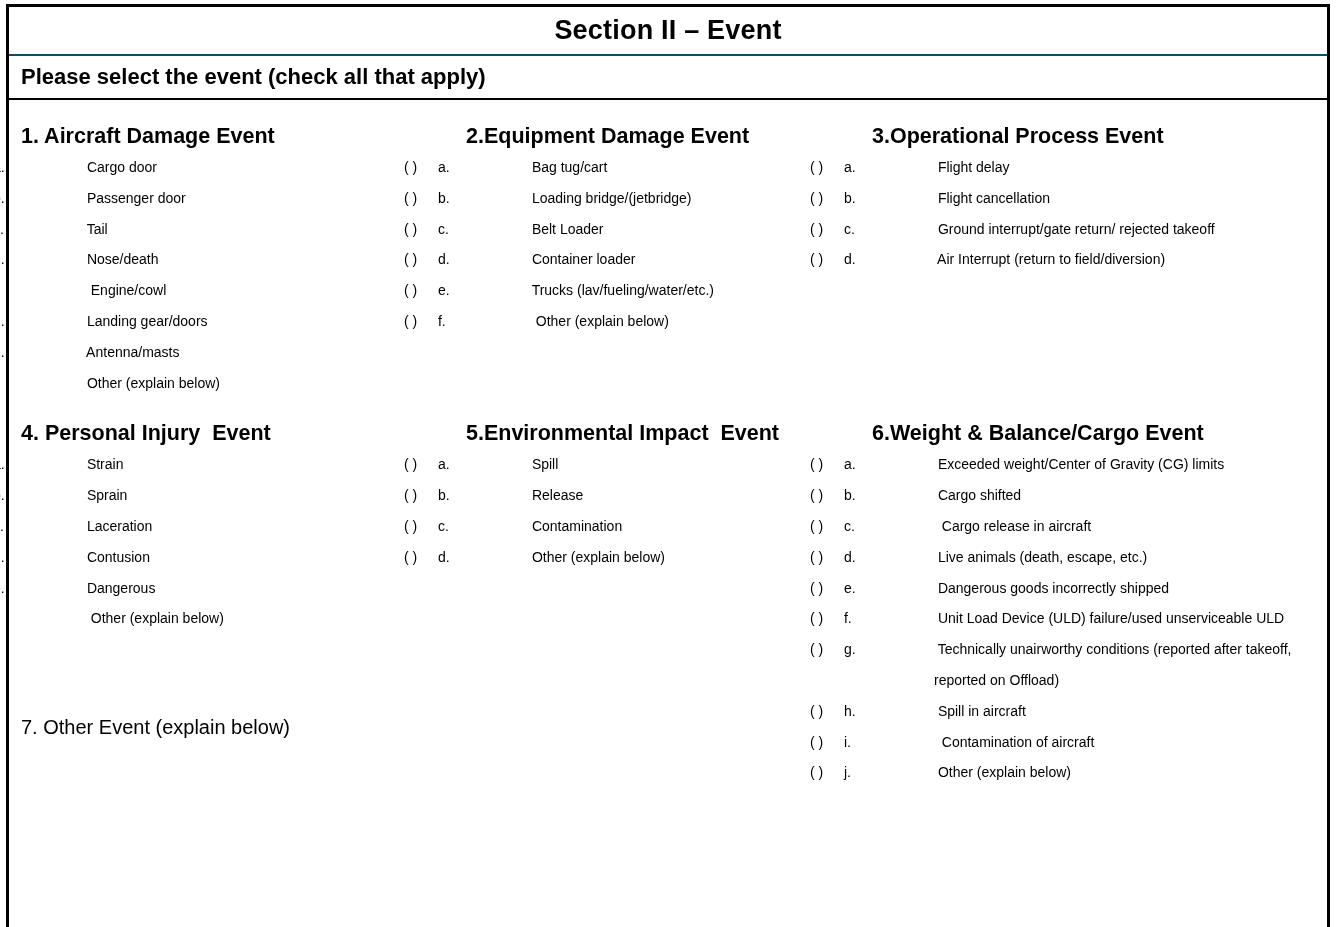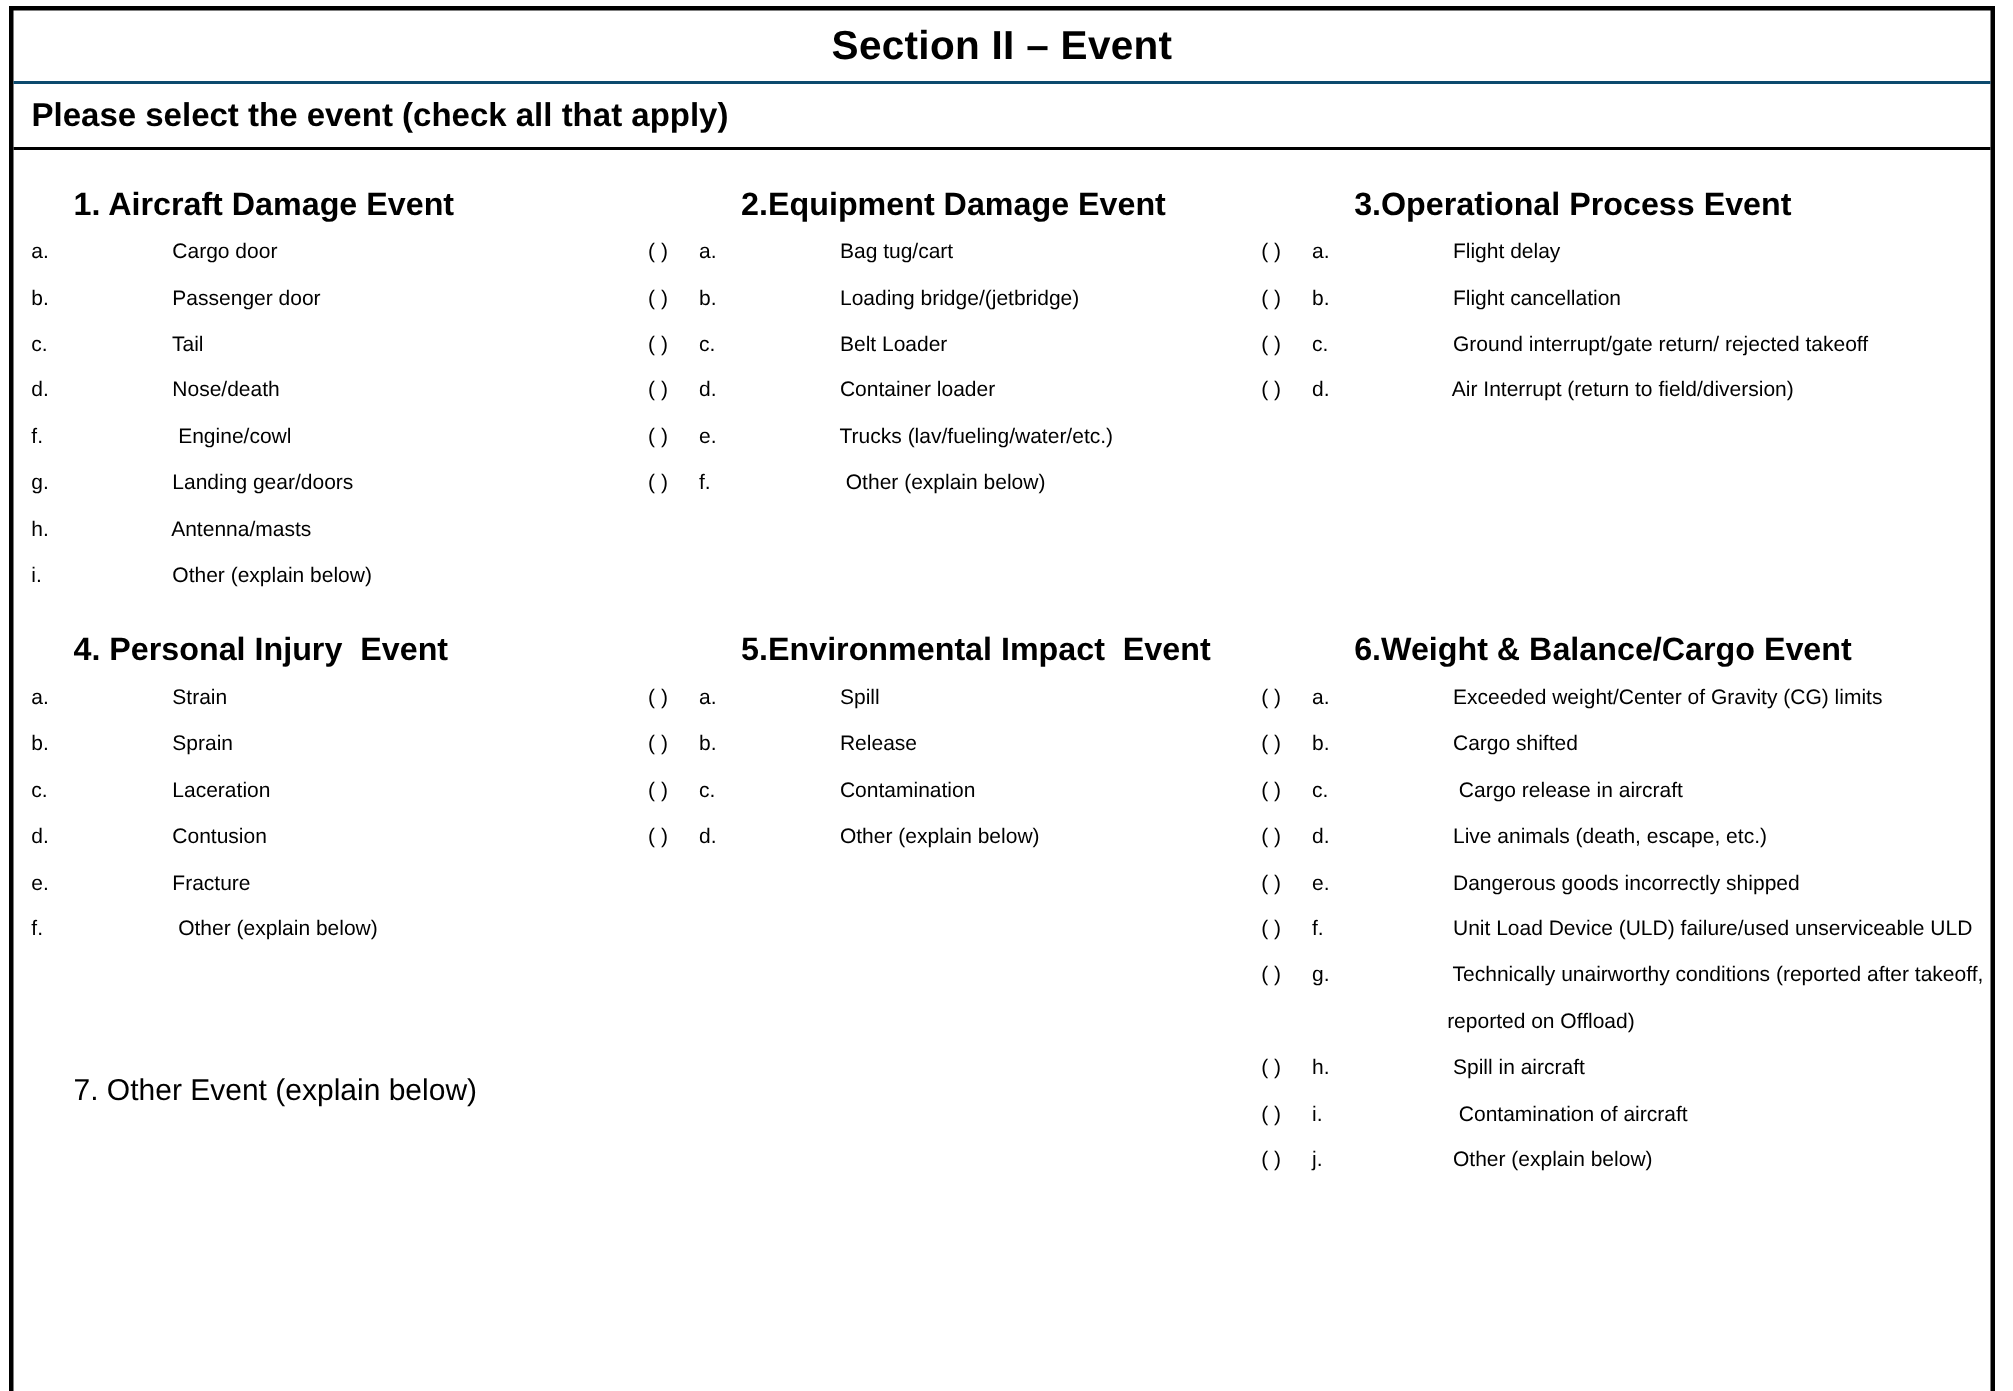--- a/index.html
+++ b/index.html
@@ -60,21 +60,20 @@
 
   .group-row {
     display: flex;
     align-items: flex-start;
   }
   .group-row.row-one { padding-top: 22px; }
   .group-row.row-two { padding-top: 21px; }
 
   .col {
     box-sizing: border-box;
-    margin-left: 28px;
   }
   .col-1 { width: 452px; padding-left: 12px; }
   .col-2 { width: 404px; padding-left: 5px; }
   .col-3 { width: 460px; padding-left: 7px; }
 
   .group-title {
     font-size: 21.5px;
     font-weight: bold;
     white-space: pre;
     line-height: 29px;
@@ -172,21 +171,21 @@
 
     <div class="group-row row-two">
 
       <div class="col col-1">
         <div class="group-title">4. Personal Injury  Event</div>
         <ul class="option-list">
             <li class="option"><span class="box">( )</span><span class="marker"> a.</span><span class="optlabel"> Strain</span></li>
             <li class="option"><span class="box">( )</span><span class="marker"> b.</span><span class="optlabel"> Sprain</span></li>
             <li class="option"><span class="box">( )</span><span class="marker"> c.</span><span class="optlabel"> Laceration</span></li>
             <li class="option"><span class="box">( )</span><span class="marker"> d.</span><span class="optlabel"> Contusion</span></li>
-            <li class="option"><span class="box">( )</span><span class="marker"> e.</span><span class="optlabel"> Fracture</span></li>
+            <li class="option"><span class="box">( )</span><span class="marker"> e.</span><span class="optlabel"> Dangerous</span></li>
             <li class="option"><span class="box">( )</span><span class="marker"> f.</span><span class="optlabel">  Other (explain below)</span></li>
           </ul>
         <div class="spacer-7"></div>
         <div class="standalone-item">7. Other Event (explain below)</div>
       </div>
 
       <div class="col col-2">
         <div class="group-title">5.Environmental Impact  Event</div>
         <ul class="option-list">
             <li class="option"><span class="box">( )</span><span class="marker"> a.</span><span class="optlabel"> Spill</span></li>

